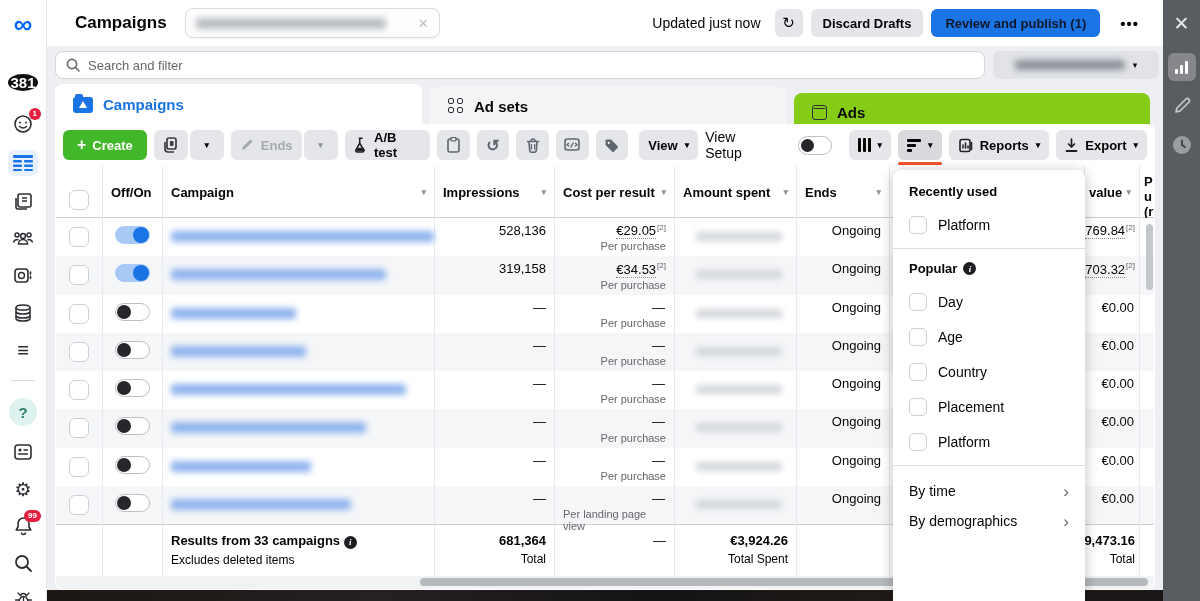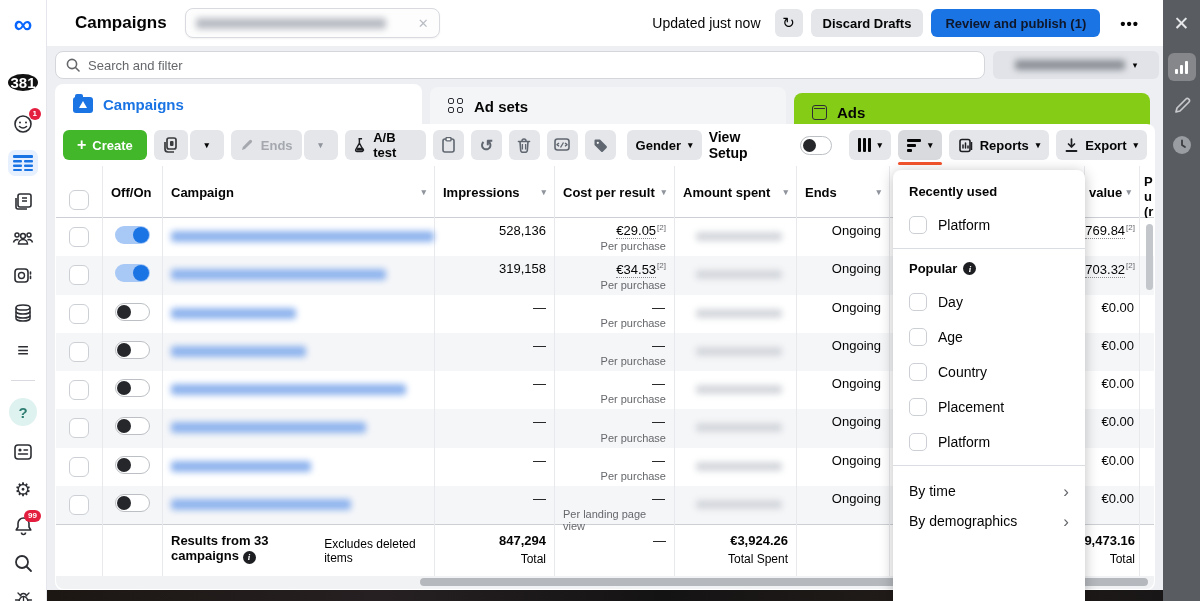--- a/index.html
+++ b/index.html
@@ -67,21 +67,21 @@
 
   
   .toolbar { position:absolute; left:0; top:0; width:1100px; height:42px; display:flex; align-items:center; padding:0 8px; gap:7px; }
   .btn-create { background:#42b72a; color:#fff; gap:6px; padding:0 14px; height:30px; }
   .tbtn { height:30px; background:#e4e6ea; border-radius:6px; display:flex; align-items:center; justify-content:center; padding:0 9px; gap:7px; font-size:13px; font-weight:bold; color:#050505; cursor:pointer; }
   .tbtn.icon-only { width:34px; padding:0; }
   .caret { font-size:9px; color:#050505; line-height:9px; }
   .caret.lt { color:#90949c; }
   .disabled-txt { color:#a5a8ae; }
   .grp { display:flex; gap:2px; }
-  .view-setup { margin-left:auto; display:flex; align-items:center; gap:26px; font-size:14px; color:#050505;font-weight:bold; }
+  .view-setup { margin-left:auto; display:flex; align-items:center; gap:26px; font-size:14px; color:#050505; }
   .toggle { width:35px; height:19px; border-radius:10px; position:relative; cursor:pointer; }
   .toggle.off { background:#fff; border:1px solid #bcc0c4; }
   .toggle.off .knob { position:absolute; left:2px; top:2px; width:13px; height:13px; border-radius:50%; background:#25272b; }
   .cols-bars { display:flex; gap:2px; align-items:center; }
   .cols-bars i { width:3px; height:14px; background:#050505; border-radius:1px; }
   .bd-bars { display:flex; flex-direction:column; gap:2px; align-items:flex-start; }
   .bd-bars i { height:3px; background:#050505; border-radius:1px; display:block; }
   .tbtn.active-bd { background:#d8dade; position:relative; }
   .tbtn.active-bd:after { content:""; position:absolute; left:0; right:0; bottom:-5px; height:3px; background:#f3542d; border-radius:2px; }
 
@@ -106,21 +106,21 @@
   .thead .cb { margin-top:16px; }
   .sw { width:35px; height:18px; border-radius:10px; position:relative; margin-top:8px; cursor:pointer; }
   .sw.on { background:#a8c8f5; }
   .sw.on .knob { position:absolute; right:1px; top:1px; width:16px; height:16px; border-radius:50%; background:#1b74e4; }
   .sw.off { background:#fff; border:1px solid #bcc0c4; }
   .sw.off .knob { position:absolute; left:1px; top:1px; width:14px; height:14px; border-radius:50%; background:#25272b; }
   .name-bar { height:11px; background:#8fb4ee; align-self:flex-start; margin:13px 0 0 8px; }
   .spent-bar { width:86px; height:9px; background:#d3d6db; align-self:flex-start; margin:14px 14px 0 auto; }
   .ft-main { font-size:13px; font-weight:bold; color:#050505; }
   .ft-sub { font-size:12px; color:#000000; margin-top:4px; }
-  .ft-left { flex-direction:row; align-items:flex-start; padding:8px 8px 0; }
+  .ft-left { flex-direction:column; align-items:flex-start; padding:8px 8px 0; }
   .ft-right { flex-direction:column; align-items:flex-end; padding:8px 8px 0; }
   .info-dot { display:inline-flex; width:13px; height:13px; border-radius:50%; background:#1c1e21; color:#fff; font-size:9px; font-weight:bold; align-items:center; justify-content:center; font-family:"Liberation Serif",serif; font-style:italic; }
   .puhdr { font-size:13px; font-weight:bold; color:#050505; padding:8px 0 0 4px; width:24px; line-height:15px; word-break:break-all; overflow:hidden; height:52px; }
 
   
   .vscroll { position:absolute; left:1146px; top:224px; width:7px; height:66px; background:#c3c6cb; border-radius:4px; z-index:7; }
   .hscroll { position:absolute; left:56px; top:576px; width:1098px; height:13px; background:#f0f2f4; border-radius:0 0 8px 8px; z-index:6; }
   .hthumb { position:absolute; left:364px; top:2px; width:728px; height:8px; background:#b5b8bd; border-radius:4px; }
   .bottom-strip { position:absolute; left:47px; top:590px; width:1116px; height:11px; background:linear-gradient(90deg,#1c1713 0%,#262022 30%,#141314 55%,#231d19 80%,#191617 100%); z-index:8; }
 
@@ -358,21 +358,21 @@
             <path d="M6.5 9.5 l3 -5" stroke="#606770" stroke-width="1.3"></path>
           </svg>
       </div>
       <div class="tbtn icon-only">
         <svg width="15" height="15" viewBox="0 0 15 15">
             <path d="M1.5 2.5 a1 1 0 0 1 1 -1 h4.5 l6.5 6.5 a1.4 1.4 0 0 1 0 2 l-3.5 3.5 a1.4 1.4 0 0 1 -2 0 L1.5 7 z" fill="#606770"></path>
             <circle cx="4.8" cy="4.8" r="1.1" fill="#fff"></circle>
           </svg>
       </div>
       <div class="tbtn" style="margin-left:4px;">
-        <span>Gender</span>
+        <span>View</span>
         <span class="caret">▾</span>
       </div>
 
       <div class="view-setup">
         <span>View Setup</span>
         <div class="toggle off">
             <span class="knob"></span>
           </div>
       </div>
       <div class="tbtn" style="margin-left:10px;">
@@ -698,21 +698,21 @@
         </div>
 
       <div class="tfoot">
         <div class="cell"></div>
         <div class="cell"></div>
         <div class="cell ft-left">
           <span class="ft-main"><span>Results from 33 campaigns</span> <span class="info-dot">i</span></span>
           <span class="ft-sub">Excludes deleted items</span>
         </div>
         <div class="cell ft-right">
-          <span class="ft-main">847,294</span>
+          <span class="ft-main">681,364</span>
           <span class="ft-sub">Total</span>
         </div>
         <div class="cell ft-right">
           <span class="ft-main" style="font-weight:normal;">—</span>
         </div>
         <div class="cell ft-right">
           <span class="ft-main">€3,924.26</span>
           <span class="ft-sub">Total Spent</span>
         </div>
         <div class="cell"></div>

